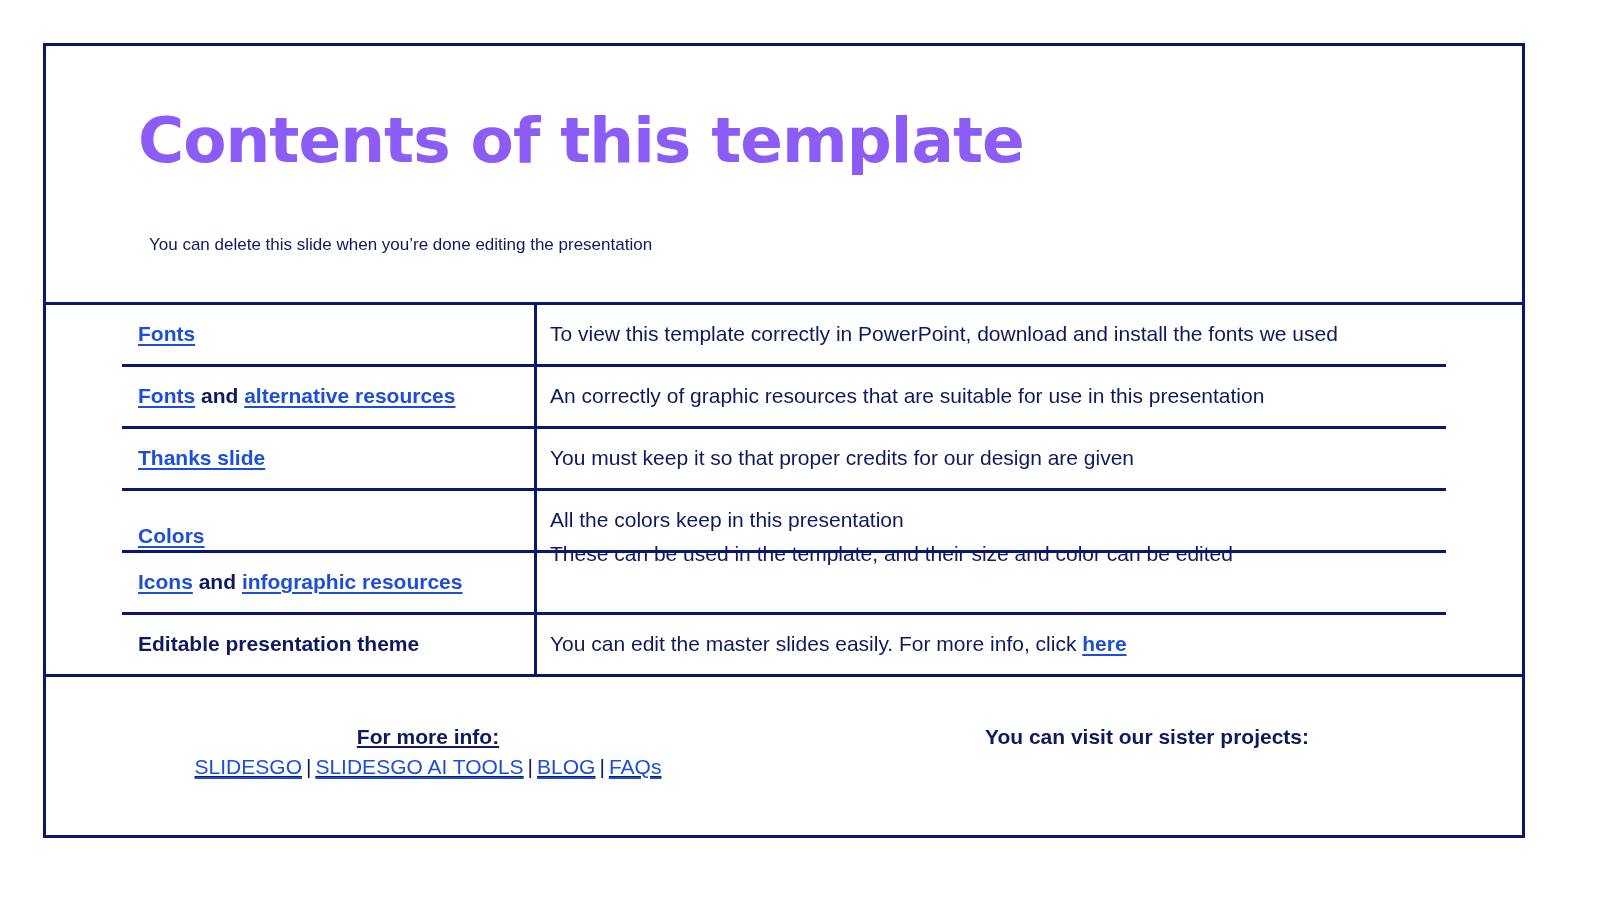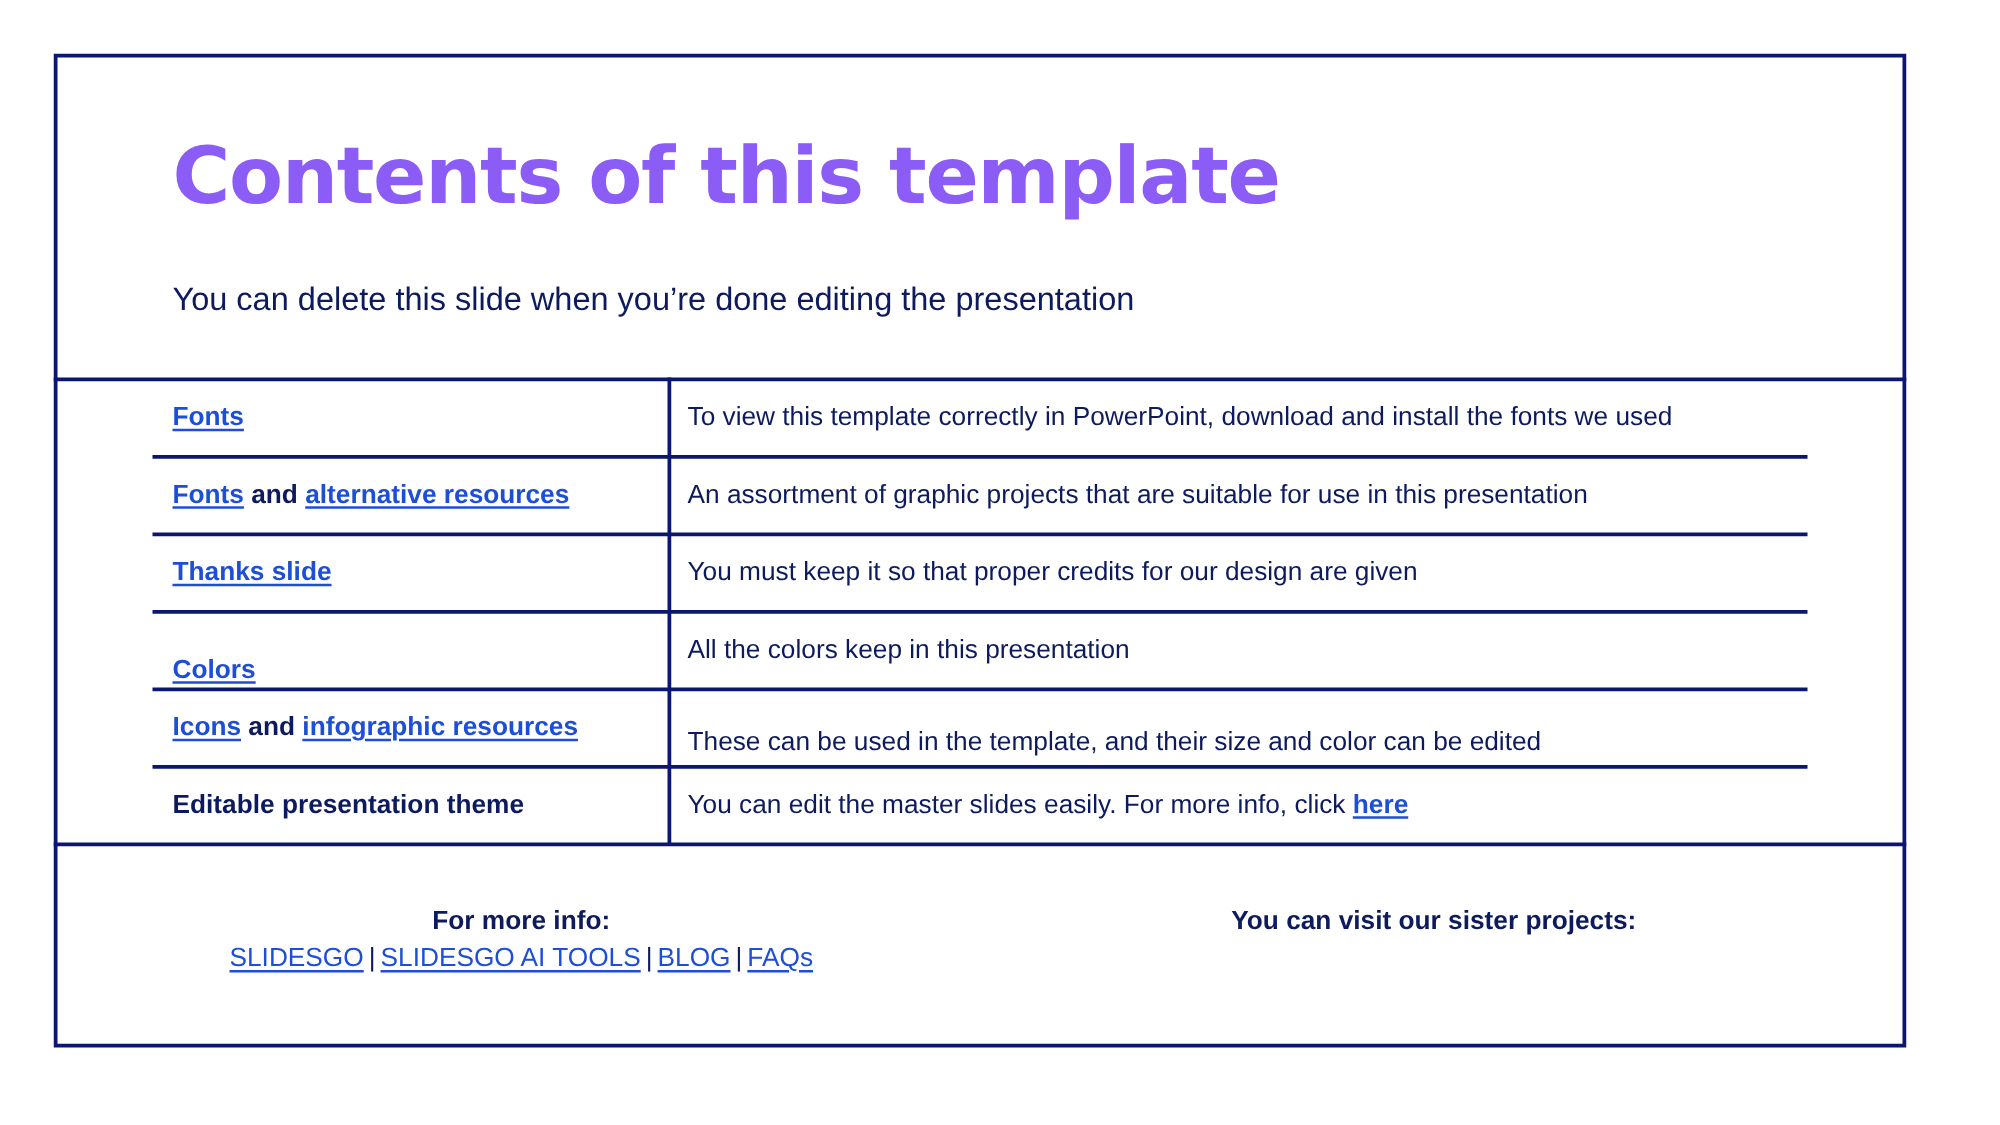--- a/index.html
+++ b/index.html
@@ -3,22 +3,22 @@
 <meta charset="utf-8">
 <style>
   html, body { margin: 0; padding: 0; background: #ffffff; }
   body { width: 1600px; height: 900px; position: relative; overflow: hidden;
          font-family: "Liberation Sans", "DejaVu Sans", sans-serif; color: #0b1a6a; }
   .frame { position: absolute; left: 43px; top: 43px; width: 1476px; height: 789px;
            border: 3px solid #0b1670; }
   .title { position: absolute; left: 138px; top: 104px; margin: 0;
            font-family: "DejaVu Sans", sans-serif; font-weight: bold; font-size: 63px;
            letter-spacing: -1px; color: #8b5cf6; white-space: nowrap; }
-  .subtitle { position: absolute; left: 138px; top: 224px; margin: 0;
-              font-size: 26px; color: #0d1a5e; white-space: nowrap; }
+  .subtitle { position: absolute; left: 138px; top: 224px; margin: 11px;
+              font-size: 17px; color: #0d1a5e; white-space: nowrap; }
   .hline { position: absolute; height: 3px; background: #0b1670; }
   .vline { position: absolute; width: 3px; background: #0b1670; }
   .cell-left { position: absolute; left: 138px; font-size: 21px; font-weight: bold;
                color: #0d1a5e; white-space: nowrap; line-height: 24px; }
   .cell-right { position: absolute; left: 550px; font-size: 21px; color: #0d1a5e;
                 white-space: nowrap; line-height: 24px; }
   .link { text-decoration: underline; text-underline-offset: 3px; cursor: pointer; color: #1d4ed8; }
   .bold { font-weight: bold; }
   .footer-col { position: absolute; top: 722px; text-align: center; font-size: 21px;
                 color: #0d1a5e; line-height: 30px; white-space: nowrap; }
@@ -39,30 +39,30 @@
 <div class="hline" style="left:122px; top:488px; width:1324px;"></div>
 <div class="hline" style="left:122px; top:550px; width:1324px;"></div>
 <div class="hline" style="left:122px; top:612px; width:1324px;"></div>
 <div class="hline" style="left:43px; top:674px; width:1482px;"></div>
 <div class="vline" style="left:534px; top:302px; height:374px;"></div>
 
 <div id="table-rows">
     <div class="cell-left" style="top: 322px;"><span class="link" style="white-space: pre;">Fonts</span></div>
     <div class="cell-right" style="top: 322px;"><span style="white-space: pre;">To view this template correctly in PowerPoint, download and install the fonts we used</span></div>
     <div class="cell-left" style="top: 384px;"><span class="link" style="white-space: pre;">Fonts</span><span style="white-space: pre;"> and </span><span class="link" style="white-space: pre;">alternative resources</span></div>
-    <div class="cell-right" style="top: 384px;"><span style="white-space: pre;">An assortment of graphic projects that are suitable for use in this presentation</span></div>
+    <div class="cell-right" style="top: 384px;"><span style="white-space: pre;">An correctly of graphic resources that are suitable for use in this presentation</span></div>
     <div class="cell-left" style="top: 446px;"><span class="link" style="white-space: pre;">Thanks slide</span></div>
     <div class="cell-right" style="top: 446px;"><span style="white-space: pre;">You must keep it so that proper credits for our design are given</span></div>
     <div class="cell-left" style="top: 524px;"><span class="link" style="white-space: pre;">Colors</span></div>
     <div class="cell-right" style="top: 508px;"><span style="white-space: pre;">All the colors keep in this presentation</span></div>
     <div class="cell-left" style="top: 570px;"><span class="link" style="white-space: pre;">Icons</span><span style="white-space: pre;"> and </span><span class="link" style="white-space: pre;">infographic resources</span></div>
-    <div class="cell-right" style="top: 582px;"><span style="white-space: pre;">These can be used in the template, and their size and color can be edited</span></div>
+    <div class="cell-right" style="top: 542px;"><span style="white-space: pre;">These can be used in the template, and their size and color can be edited</span></div>
     <div class="cell-left" style="top: 632px;"><span style="white-space: pre;">Editable presentation theme</span></div>
     <div class="cell-right" style="top: 632px; text-align: right;"><span style="white-space: pre;">You can edit the master slides easily. For more info, click </span><span class="link bold" style="white-space: pre;">here</span></div>
   </div>
 
-<div class="footer-col" style="left:117px; width:600px;">
+<div class="footer-col" style="left:128px; width:600px;text-decoration:underline;">
   <div class="heading">For more info:</div>
   <div id="footer-left-links"><span class="link">SLIDESGO</span><span class="sep">|</span><span class="link">SLIDESGO AI TOOLS</span><span class="sep">|</span><span class="link">BLOG</span><span class="sep">|</span><span class="link">FAQs</span></div>
 </div>
 <div class="footer-col" style="left:847px; width:600px;">
   <div class="heading">You can visit our sister projects:</div>
 </div>
 
 </body></html>

